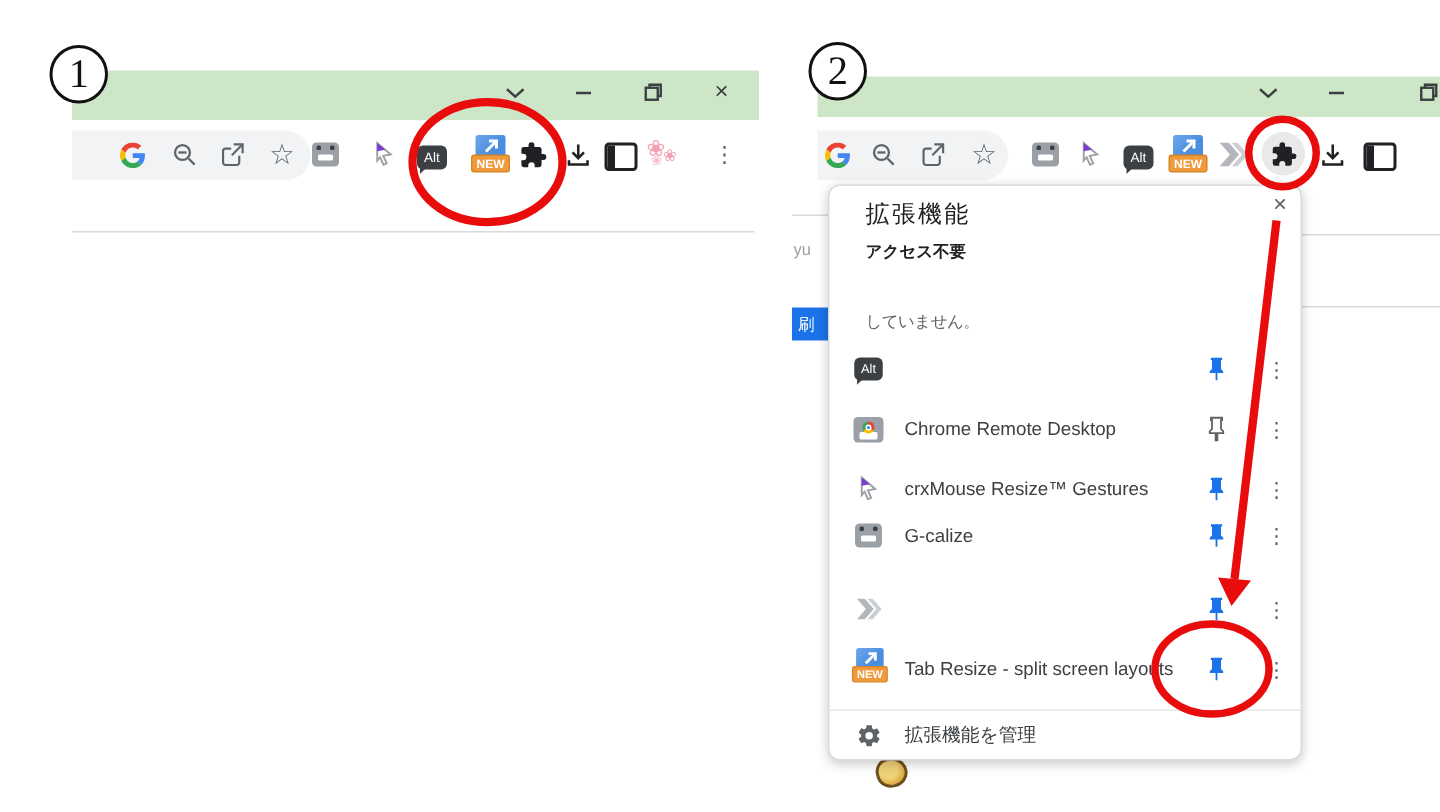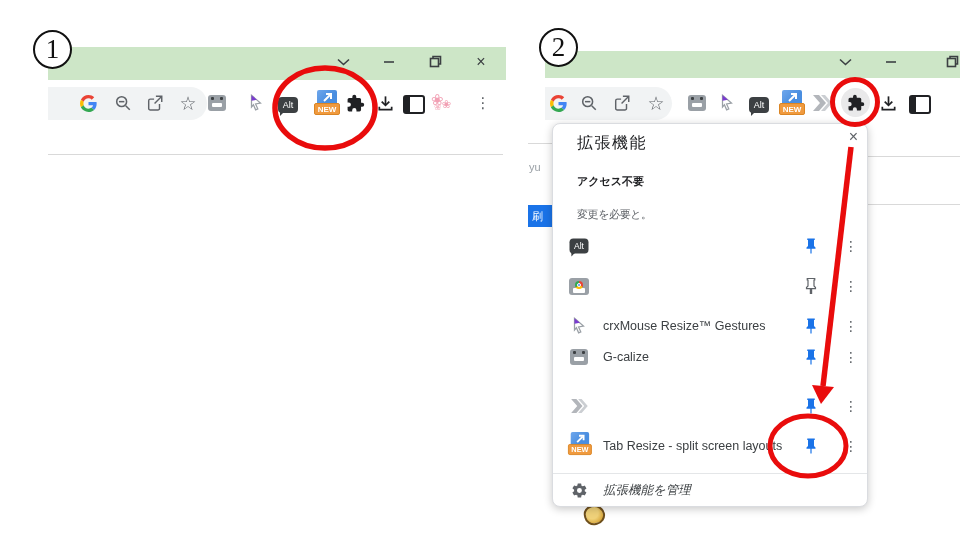--- a/index.html
+++ b/index.html
@@ -35,21 +35,21 @@
   .sidepanel{width:18px;height:15px;border:2px solid #202124;border-radius:3px;position:relative;}
   .sidepanel:after{content:"";position:absolute;left:0;top:0;width:5px;height:100%;background:#202124;}
   .flower{color:#f2a0b4;line-height:1;position:relative;width:24px;height:24px;}
   .flower b{position:absolute;font-weight:normal;}
   .dots{font-size:15px;color:#5f6368;letter-spacing:0;}
   
   .popup{left:552px;top:123px;width:316px;height:384px;background:#fff;border:1px solid #dadce0;
     border-radius:8px;box-shadow:0 2px 8px rgba(0,0,0,.22);z-index:5;box-sizing:border-box;}
   .popup-title{left:24px;top:9px;font-size:16px;letter-spacing:1.5px;color:#202124;}
   .popup-close{right:9px;top:4px;font-size:16px;color:#5f6368;cursor:default;}
-  .sec-title{left:24px;top:50px;font-size:11px;font-weight:bold;color:#202124;}
+  .sec-title{left:24px;top:36px;font-size:11px;font-weight:bold;color:#202124;}
   .sec-body{left:24px;font-size:11px;color:#5f6368;letter-spacing:-0.4px;white-space:nowrap;}
   .ext-row{left:0;width:100%;height:40px;}
   .ext-ic{position:absolute;left:14px;top:0;width:24px;height:40px;display:flex;align-items:center;justify-content:center;}
   .ext-label{position:absolute;left:50px;top:0;height:40px;display:flex;align-items:center;font-size:12.5px;color:#3c4043;}
   .ext-label.dim{color:#80868b;}
   .ext-pin{position:absolute;left:249px;top:11px;width:18px;height:18px;}
   .ext-dots{position:absolute;left:291px;top:0;height:40px;display:flex;align-items:center;font-size:14px;color:#5f6368;}
   .sep{left:0;width:100%;height:1px;background:#e4e6e8;}
   .stepnum{width:39px;height:39px;border:2.5px solid #111;border-radius:50%;background:#fff;z-index:11;
     display:flex;align-items:center;justify-content:center;font-family:"Liberation Serif","DejaVu Serif",serif;font-size:27px;color:#111;box-sizing:border-box;}
@@ -248,40 +248,41 @@
   <div class="abs bgtext" style="left:529px;top:161px;">yu</div>
   <div class="abs bluebtn" style="left:528px;top:205px;width:27px;height:22px;">刷</div>
   <div class="abs hline" style="left:862px;top:156px;width:98px;"></div>
   <div class="abs hline" style="left:862px;top:204px;width:98px;"></div>
   <div class="abs mascot" style="left:584px;top:505px;"></div>
 
   <div class="abs popup">
     <div class="abs popup-title">拡張機能</div>
     <div class="abs popup-close">×</div>
     <div class="abs sec-title">アクセス不要</div>
-    <div class="abs sec-body" style="top:83px;">変更を必要と。</div>
+    <div class="abs sec-body" style="top:83px;">していません。</div>
 
     <div class="abs ext-row" style="top:102px;">
       <span class="ext-ic">
           <span class="alt-badge" style="transform:scale(.95);">Alt</span>
         </span>
       <span class="ext-pin">
           <svg width="18" height="18" viewBox="0 0 24 24">
             <path fill="#1a73e8" d="M16 12V4h1V2H7v2h1v8l-2 2v1.6h5.2V22h1.6v-6.4H18V14l-2-2z"></path>
           </svg>
         </span>
       <span class="ext-dots">⋮</span>
     </div>
 
     <div class="abs ext-row" style="top:142px;">
       <span class="ext-ic">
           <span class="crd">
             <span class="crd-logo"></span>
           </span>
         </span>
+      <span class="ext-label">Chrome Remote Desktop</span>
       <span class="ext-pin">
           <svg width="18" height="18" viewBox="0 0 24 24">
             <path fill="none" stroke="#5f6368" stroke-width="1.6" d="M16 12V4h1V2H7v2h1v8l-2 2v1.6h5.2V22h1.6v-6.4H18V14l-2-2z"></path>
           </svg>
         </span>
       <span class="ext-dots">⋮</span>
     </div>
 
     <div class="abs ext-row" style="top:182px;">
       <span class="ext-ic">
@@ -349,21 +350,21 @@
     </div>
 
     <div class="abs sep" style="top:349px;"></div>
 
     <div class="abs ext-row" style="top:350px;height:33px;">
       <span class="ext-ic" style="height:33px;">
         <svg width="17" height="17" viewBox="0 0 24 24">
             <path fill="#5f6368" d="M19.4 13c.04-.33.06-.66.06-1s-.02-.67-.06-1l2.1-1.6a.5.5 0 0 0 .12-.65l-2-3.4a.5.5 0 0 0-.61-.22l-2.5 1a7.3 7.3 0 0 0-1.7-1l-.38-2.6A.5.5 0 0 0 13.9 2h-4a.5.5 0 0 0-.5.42l-.37 2.6c-.63.26-1.2.6-1.73 1l-2.5-1a.5.5 0 0 0-.6.22l-2 3.4a.5.5 0 0 0 .12.65L4.4 11a8 8 0 0 0 0 2l-2.1 1.6a.5.5 0 0 0-.12.65l2 3.4c.14.23.4.32.6.22l2.5-1c.53.42 1.1.76 1.74 1l.37 2.6c.04.25.25.43.5.43h4c.25 0 .46-.18.5-.43l.37-2.6a7.3 7.3 0 0 0 1.7-1l2.5 1c.23.1.48 0 .62-.22l2-3.4a.5.5 0 0 0-.12-.65L19.4 13zm-7.5 2.5a3.5 3.5 0 1 1 0-7 3.5 3.5 0 0 1 0 7z"></path>
           </svg>
       </span>
-      <span class="ext-label" style="height:33px;font-style:italic;">拡張機能を管理</span>
+      <span class="ext-label" style="height:33px;">拡張機能を管理</span>
     </div>
   </div>
 
   <svg class="abs" style="left:0;top:0;z-index:10;pointer-events:none;" width="960" height="541" viewBox="0 0 960 541">
     <ellipse cx="325" cy="108" rx="50" ry="40" fill="none" stroke="#e90c0c" stroke-width="5.5"></ellipse>
     <circle cx="855" cy="102" r="22.5" fill="none" stroke="#e90c0c" stroke-width="5"></circle>
     <line x1="851" y1="147" x2="823" y2="386" stroke="#e90c0c" stroke-width="5.5"></line>
     <polygon points="821,404 834,387 812,385" fill="#e90c0c"></polygon>
     <ellipse cx="808" cy="446" rx="38" ry="30" fill="none" stroke="#e90c0c" stroke-width="5"></ellipse>
   </svg>

